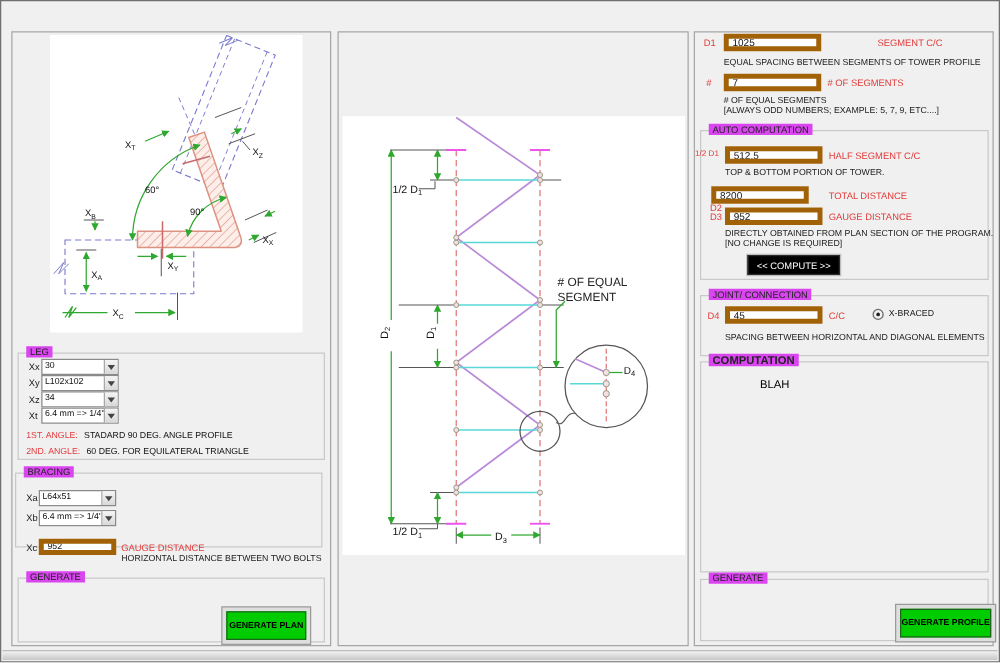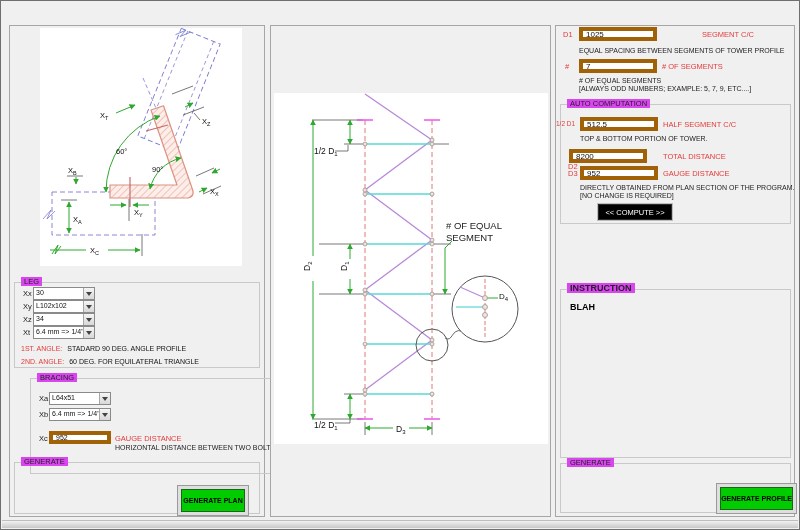--- a/index.html
+++ b/index.html
@@ -51,21 +51,21 @@
     font-size:7px; font-weight:bold; font-family:inherit; cursor:pointer;
   }
   .btn-black {
     position:absolute; background:#000; color:#fff; border:1px solid #2a2a2a;
     box-shadow:0 0 0 1px #bdbdbd; font-size:7.5px; font-family:inherit; cursor:pointer;
   }
   .radio { position:absolute; width:9px; height:9px; border-radius:50%;
            border:1px solid #6a6a6a; background:radial-gradient(#fff,#e2e2e2); }
   .radio::after { content:""; position:absolute; left:2px; top:2px; width:3px; height:3px;
                   border-radius:50%; background:#222; }
-  .instr-body { position:absolute; font-size:9px; font-weight:bold; color:#000; }
+  .instr-body { position:absolute; font-size:9px; font-weight:normal; color:#000;margin-left:38px; }
   .statusbar { position:absolute; left:1px; right:1px; bottom:1px; height:8px;
                background:linear-gradient(#f2f2f2,#c7c7c7); border-top:1px solid #bdbdbd; }
   svg text { font-family:"Liberation Sans","DejaVu Sans",sans-serif; }
 </style>
 </head>
 <body>
 
 <div class="window">
 
   <div class="panel p-left">
@@ -165,21 +165,21 @@
         <span class="db"></span>
       </div>
       <div class="note" style="left:6px;top:62px;">
         <span class="nl">1ST. ANGLE:</span><span>STADARD 90 DEG. ANGLE PROFILE</span>
       </div>
       <div class="note" style="left:6px;top:75px;">
         <span class="nl">2ND. ANGLE:</span><span>60 DEG. FOR EQUILATERAL TRIANGLE</span>
       </div>
     </div>
 
-    <div class="grp" style="left:20px;top:352px;width:246px;height:96px;">
+    <div class="grp" style="left:2px;top:352px;width:246px;height:60px;">
       <span class="legend">BRACING</span>
       <span class="bl" style="left:8px;top:15px;">Xa</span>
       <div class="combo" style="left:18px;top:13px;">
         <span class="cv">L64x51</span>
         <span class="db"></span>
       </div>
       <span class="bl" style="left:8px;top:31px;">Xb</span>
       <div class="combo" style="left:18px;top:29px;">
         <span class="cv">6.4 mm =&gt; 1/4"</span>
         <span class="db"></span>
@@ -330,23 +330,32 @@
       <input class="tbox" style="left: 8px; top: 44px; width: 78px;" value="8200">
       <span class="rl" style="left:102px;top:47px;">TOTAL DISTANCE</span>
       <span class="rl" style="left:7px;top:64px;">D3</span>
       <input class="tbox" style="left: 19px; top: 61px; width: 78px;" value="952">
       <span class="rl" style="left:102px;top:64px;">GAUGE DISTANCE</span>
       <span class="ds" style="left:19px;top:79px;">DIRECTLY OBTAINED FROM PLAN SECTION OF THE PROGRAM.</span>
       <span class="ds" style="left:19px;top:87px;">[NO CHANGE IS REQUIRED]</span>
       <button class="btn-black" style="left:24px;top:99px;width:74px;height:16px;margin-left:13px;">&lt;&lt; COMPUTE &gt;&gt;</button>
     </div>
 
+    <div class="grp" style="left:4px;top:210px;width:231px;height:49px;">
+      <span class="legend">JOINT/ CONNECTION</span>
+      <span class="rl" style="left:5px;top:11px;">D4</span>
+      <input class="tbox" style="left: 19px; top: 8px; width: 78px;" value="45">
+      <span class="rl" style="left:102px;top:11px;">C/C</span>
+      <span class="radio" style="left:137px;top:10px;"></span>
+      <span class="bl" style="left:150px;top:11px;font-size:7px;">X-BRACED</span>
+      <span class="ds" style="left:19px;top:30px;">SPACING BETWEEN HORIZONTAL AND DIAGONAL ELEMENTS</span>
+    </div>
 
     <div class="grp" style="left:4px;top:263px;width:231px;height:169px;">
-      <span class="legend bold">INSTRUCTION</span>
+      <span class="legend bold">COMPUTATION</span>
       <span class="instr-body" style="left:9px;top:12px;">BLAH</span>
     </div>
 
     <div class="grp" style="left:4px;top:437px;width:231px;height:50px;">
       <span class="legend">GENERATE</span>
       <button class="btn-green" style="left:159px;top:23px;width:73px;height:23px;">GENERATE PROFILE</button>
     </div>
   </div>
 
   <div class="statusbar"></div>

